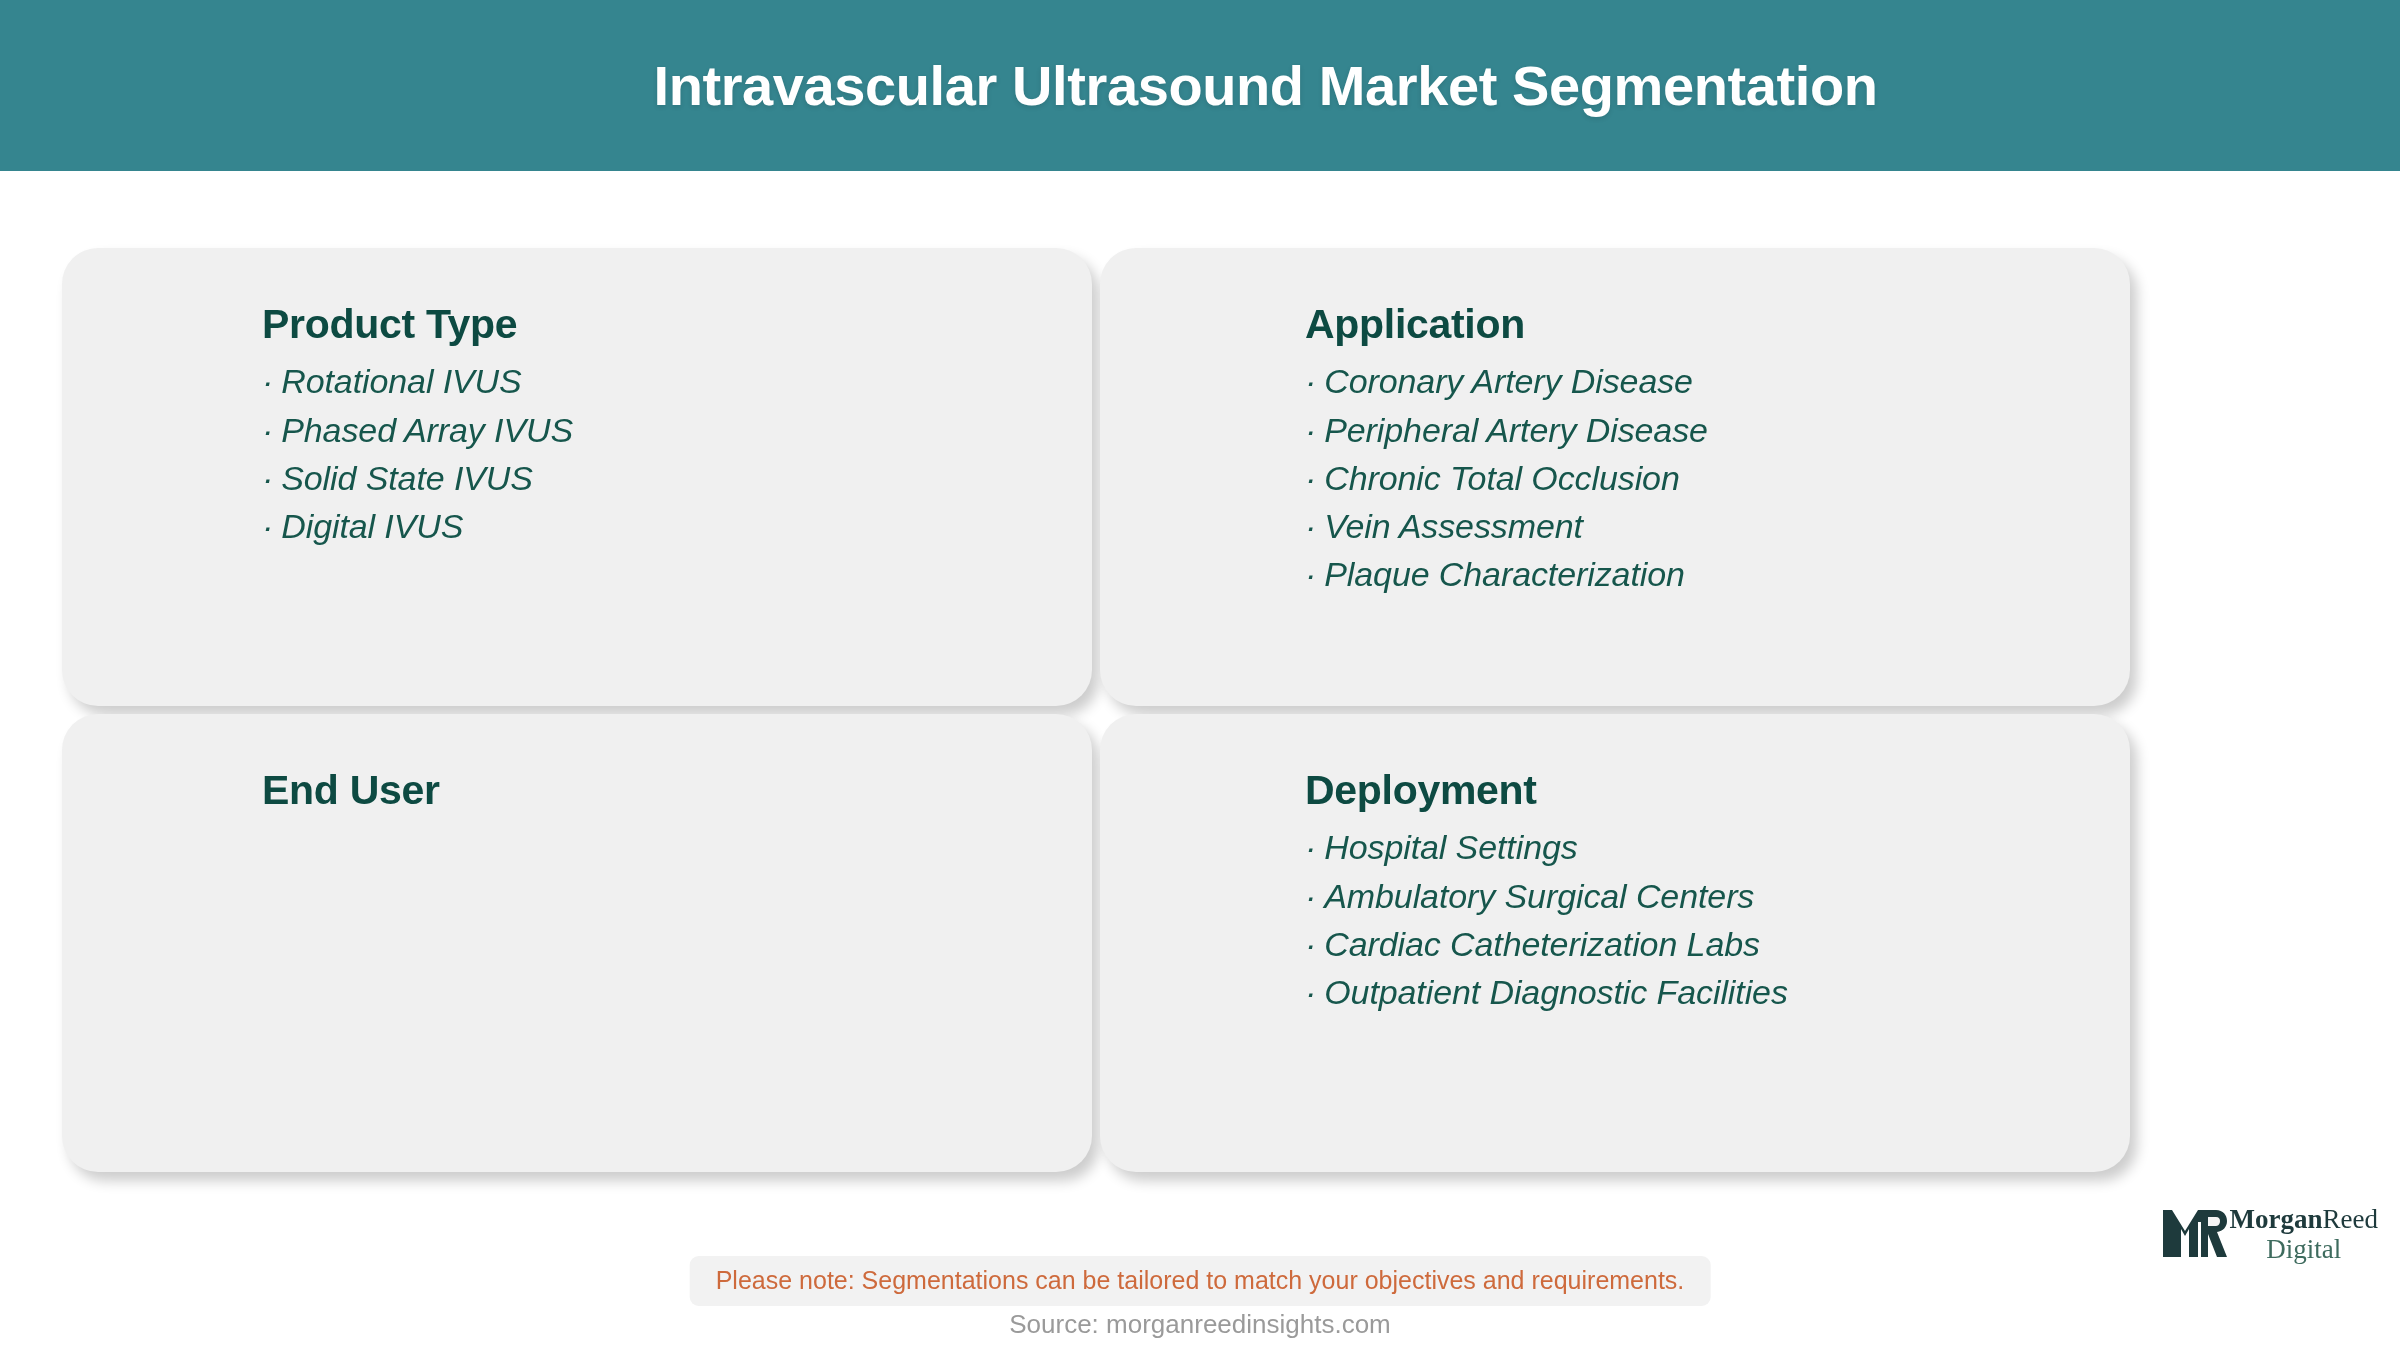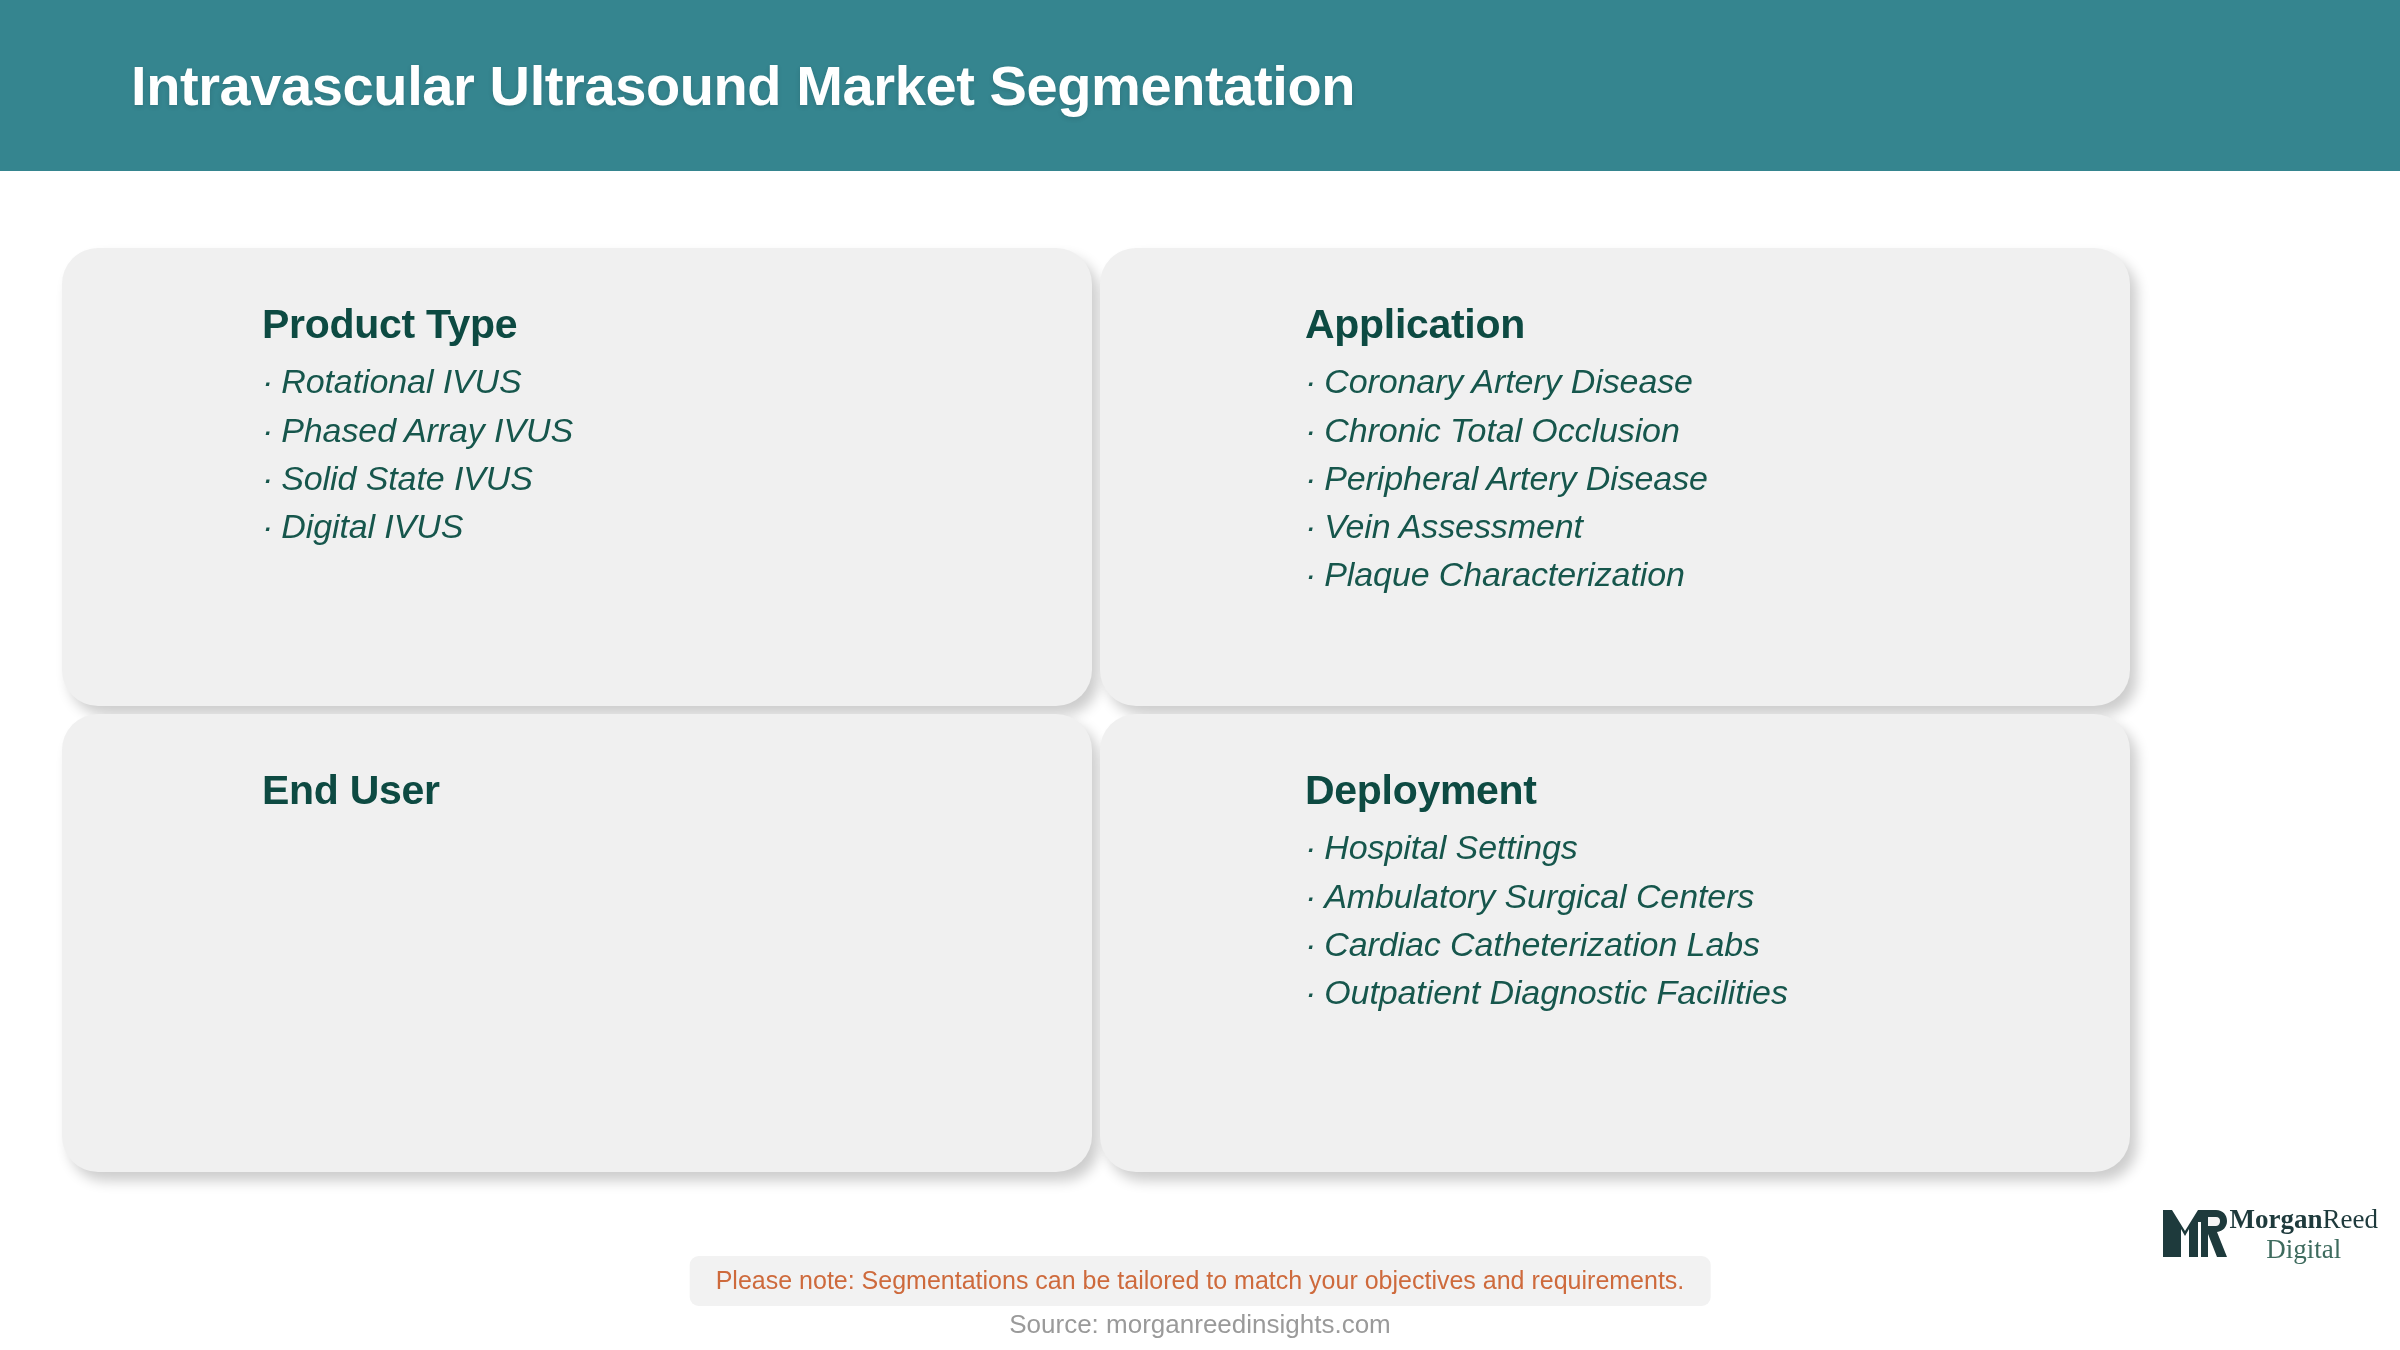--- a/index.html
+++ b/index.html
@@ -17,20 +17,21 @@
   }
 
   
   .header {
     position:absolute;
     top:0; left:0;
     width:2400px; height:171px;
     background:#35858F;
     display:flex;
     align-items:center;
+    justify-content:center;
   }
   .header-title {
     margin-left:131px;
     color:#ffffff;
     font-size:56px;
     font-weight:bold;
     letter-spacing:-0.4px;
     line-height:1;
     text-shadow:0 2px 5px rgba(0,0,0,0.12);
   }
@@ -154,22 +155,22 @@
           <li><span class="bullet">·</span><span>Digital IVUS</span></li>
         </ul>
       </div>
     </div>
 
     <div class="card card-right">
       <div class="card-inner">
         <div class="card-title">Application</div>
         <ul class="card-list">
           <li><span class="bullet">·</span><span>Coronary Artery Disease</span></li>
+          <li><span class="bullet">·</span><span>Peripheral Artery Disease</span></li>
           <li><span class="bullet">·</span><span>Chronic Total Occlusion</span></li>
-          <li><span class="bullet">·</span><span>Peripheral Artery Disease</span></li>
           <li><span class="bullet">·</span><span>Vein Assessment</span></li>
           <li><span class="bullet">·</span><span>Plaque Characterization</span></li>
         </ul>
       </div>
     </div>
 
     <div class="card card-left">
       <div class="card-inner">
         <div class="card-title">End User</div>
       </div>

